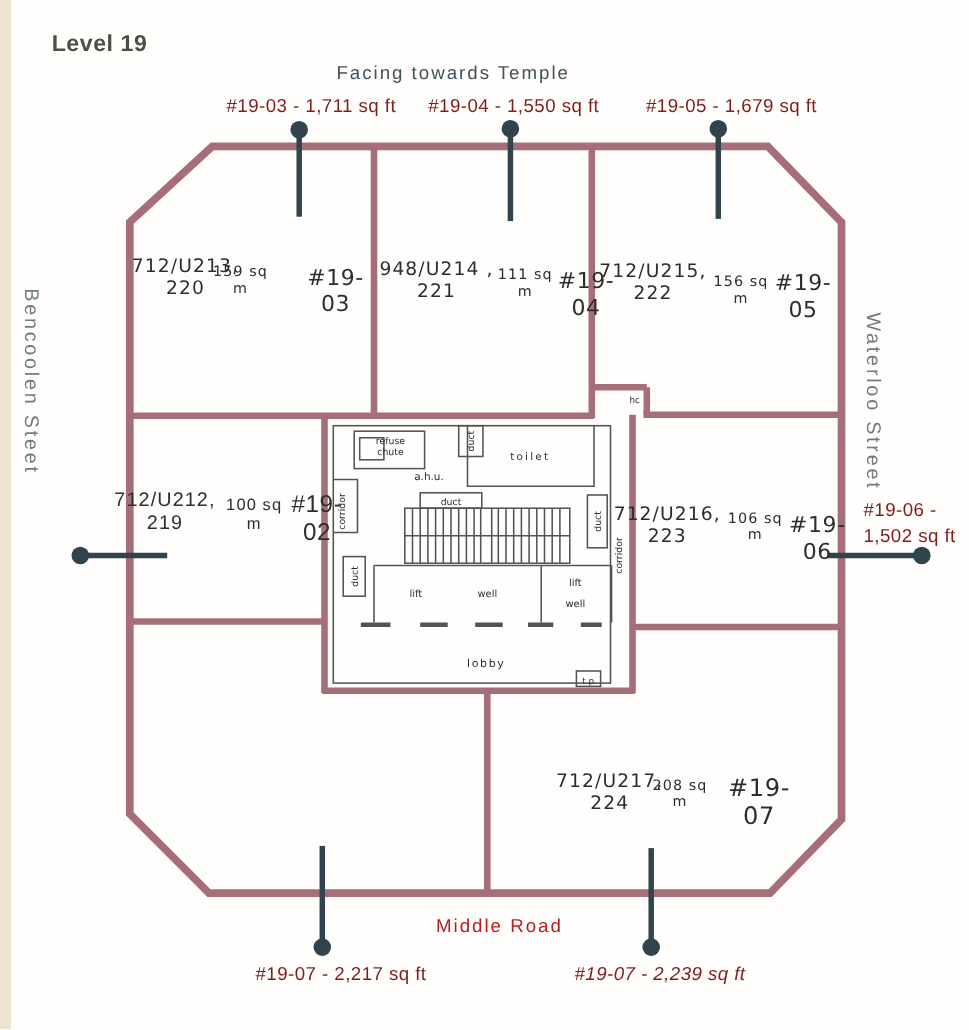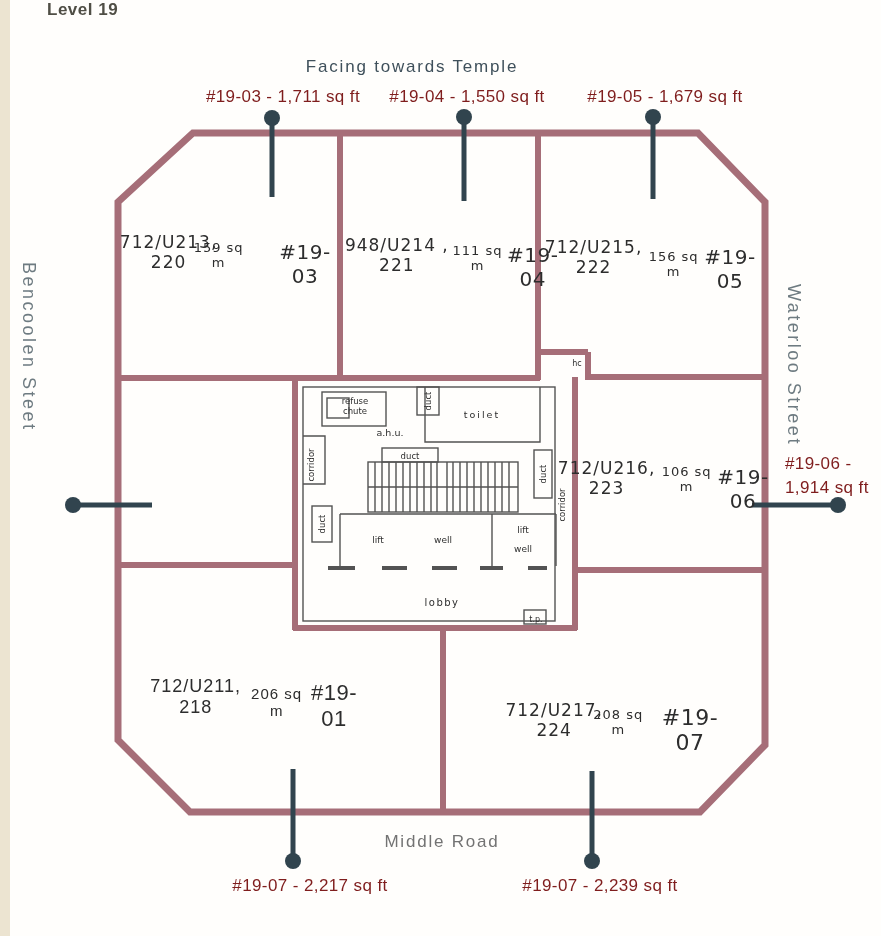--- a/index.html
+++ b/index.html
@@ -1,23 +1,23 @@
 <!DOCTYPE html>
 <html><head>
 <meta charset="utf-8">
 <style>
   html,body{margin:0;padding:0;background:#ffffff;}
   .stage{position:relative;width:881px;height:936px;background:#fffefc;overflow:hidden;
          font-family:"Liberation Sans",sans-serif;}
   .left-strip{position:absolute;left:0;top:0;width:10px;height:936px;background:#ece4d1;}
-  .title{position:absolute;left:47px;top:0;font-size:17px;font-weight:bold;color:#4f4e45;
+  .title{position:absolute;left:47px;top:28px;font-size:21px;font-weight:bold;color:#4f4e45;
          letter-spacing:.5px;}
   .heading{position:absolute;color:#3f505b;font-size:17px;letter-spacing:1.8px;}
   .heading.top{left:412px;top:57px;transform:translateX(-50%);}
-  .heading.bottom{left:442px;top:832px;transform:translateX(-50%);color:#737373;}
+  .heading.bottom{left:454px;top:832px;transform:translateX(-50%);color:#b91c1c;}
   .street{position:absolute;color:#6e7b81;font-size:18px;letter-spacing:2.5px;
           writing-mode:vertical-rl;}
   .street.left{left:18px;top:262px;}
   .street.right{left:783px;top:284px;}
   .callout{position:absolute;color:#7f1d1d;font-size:17px;letter-spacing:.4px;white-space:nowrap;}
   .callout.center{transform:translateX(-50%);}
   .callout.twoline{line-height:24px;}
   .unit{position:absolute;width:220px;display:flex;flex-direction:row;align-items:center;
         color:#2d2d2d;text-align:center;}
   .unit .strata{font-size:17px;letter-spacing:1px;}
@@ -46,25 +46,25 @@
   <div class="street left">Bencoolen Steet</div>
   <div class="street right">Waterloo Street</div>
   <div class="heading bottom">Middle Road</div>
 
   <div class="callout center" style="left:283px;top:87px;">#19-03 - 1,711 sq ft</div>
   <div class="callout center" style="left:467px;top:87px;">#19-04 - 1,550 sq ft</div>
   <div class="callout center" style="left:665px;top:87px;">#19-05 - 1,679 sq ft</div>
 
   <div class="callout twoline" style="left:785px;top:452px;">
     <div>#19-06 -</div>
-    <div>1,914 sq ft</div>
+    <div>1,502 sq ft</div>
   </div>
 
   <div class="callout center" style="left:310px;top:876px;">#19-07 - 2,217 sq ft</div>
-  <div class="callout center" style="left:600px;top:876px;">#19-07 - 2,239 sq ft</div>
+  <div class="callout center" style="left:600px;top:876px;font-style:italic;">#19-07 - 2,239 sq ft</div>
 
   <svg class="plan" width="881" height="936" viewBox="0 0 881 936">
 
     <g stroke="#2e2e2e" stroke-width="1.4" fill="none" opacity="0.82">
       <rect x="303" y="387" width="252" height="234"></rect>
       <path d="M425,387 V442 H540 V387"></path>
       <rect x="322" y="392" width="64" height="34"></rect>
       <rect x="327" y="398" width="22" height="20"></rect>
       <rect x="417" y="387" width="22" height="28"></rect>
       <rect x="382" y="448" width="56" height="14"></rect>
@@ -164,32 +164,32 @@
     <div class="area">111 sq m</div>
     <div class="num">#19-04</div>
   </div>
 
   <div class="unit hand" style="left:540px;top:221px;">
     <div class="strata">712/U215, 222</div>
     <div class="area" style="margin-top:14px;">156 sq m</div>
     <div class="num" style="">#19-05</div>
   </div>
 
+  <div class="unit digi" style="left:97px;top:433px;">
+    <div class="strata">712/U212, 219</div>
+    <div class="area">100 sq m</div>
+    <div class="num" style="margin-top:12px;">#19-02</div>
+  </div>
 
   <div class="unit hand" style="left:553px;top:443px;">
     <div class="strata">712/U216, 223</div>
     <div class="area" style="margin-top:2px;">106 sq m</div>
     <div class="num" style="margin-top:22px;">#19-06</div>
   </div>
 
-  <div class="unit digi" style="left:143px;top:662px;">
-    <div class="strata">712/U211, 218</div>
-    <div class="area" style="margin-top:10px;">206 sq m</div>
-    <div class="num" style="margin-top:18px;">#19-01</div>
-  </div>
 
   <div class="unit hand" style="left:502px;top:685px;">
     <div class="strata">712/U217, 224</div>
     <div class="area shift-l14" style="margin-top:3px;">208 sq m</div>
     <div class="num" style="margin-top:20px;font-size:22px;">#19-07</div>
   </div>
 
 </div>
 
 </body></html>

